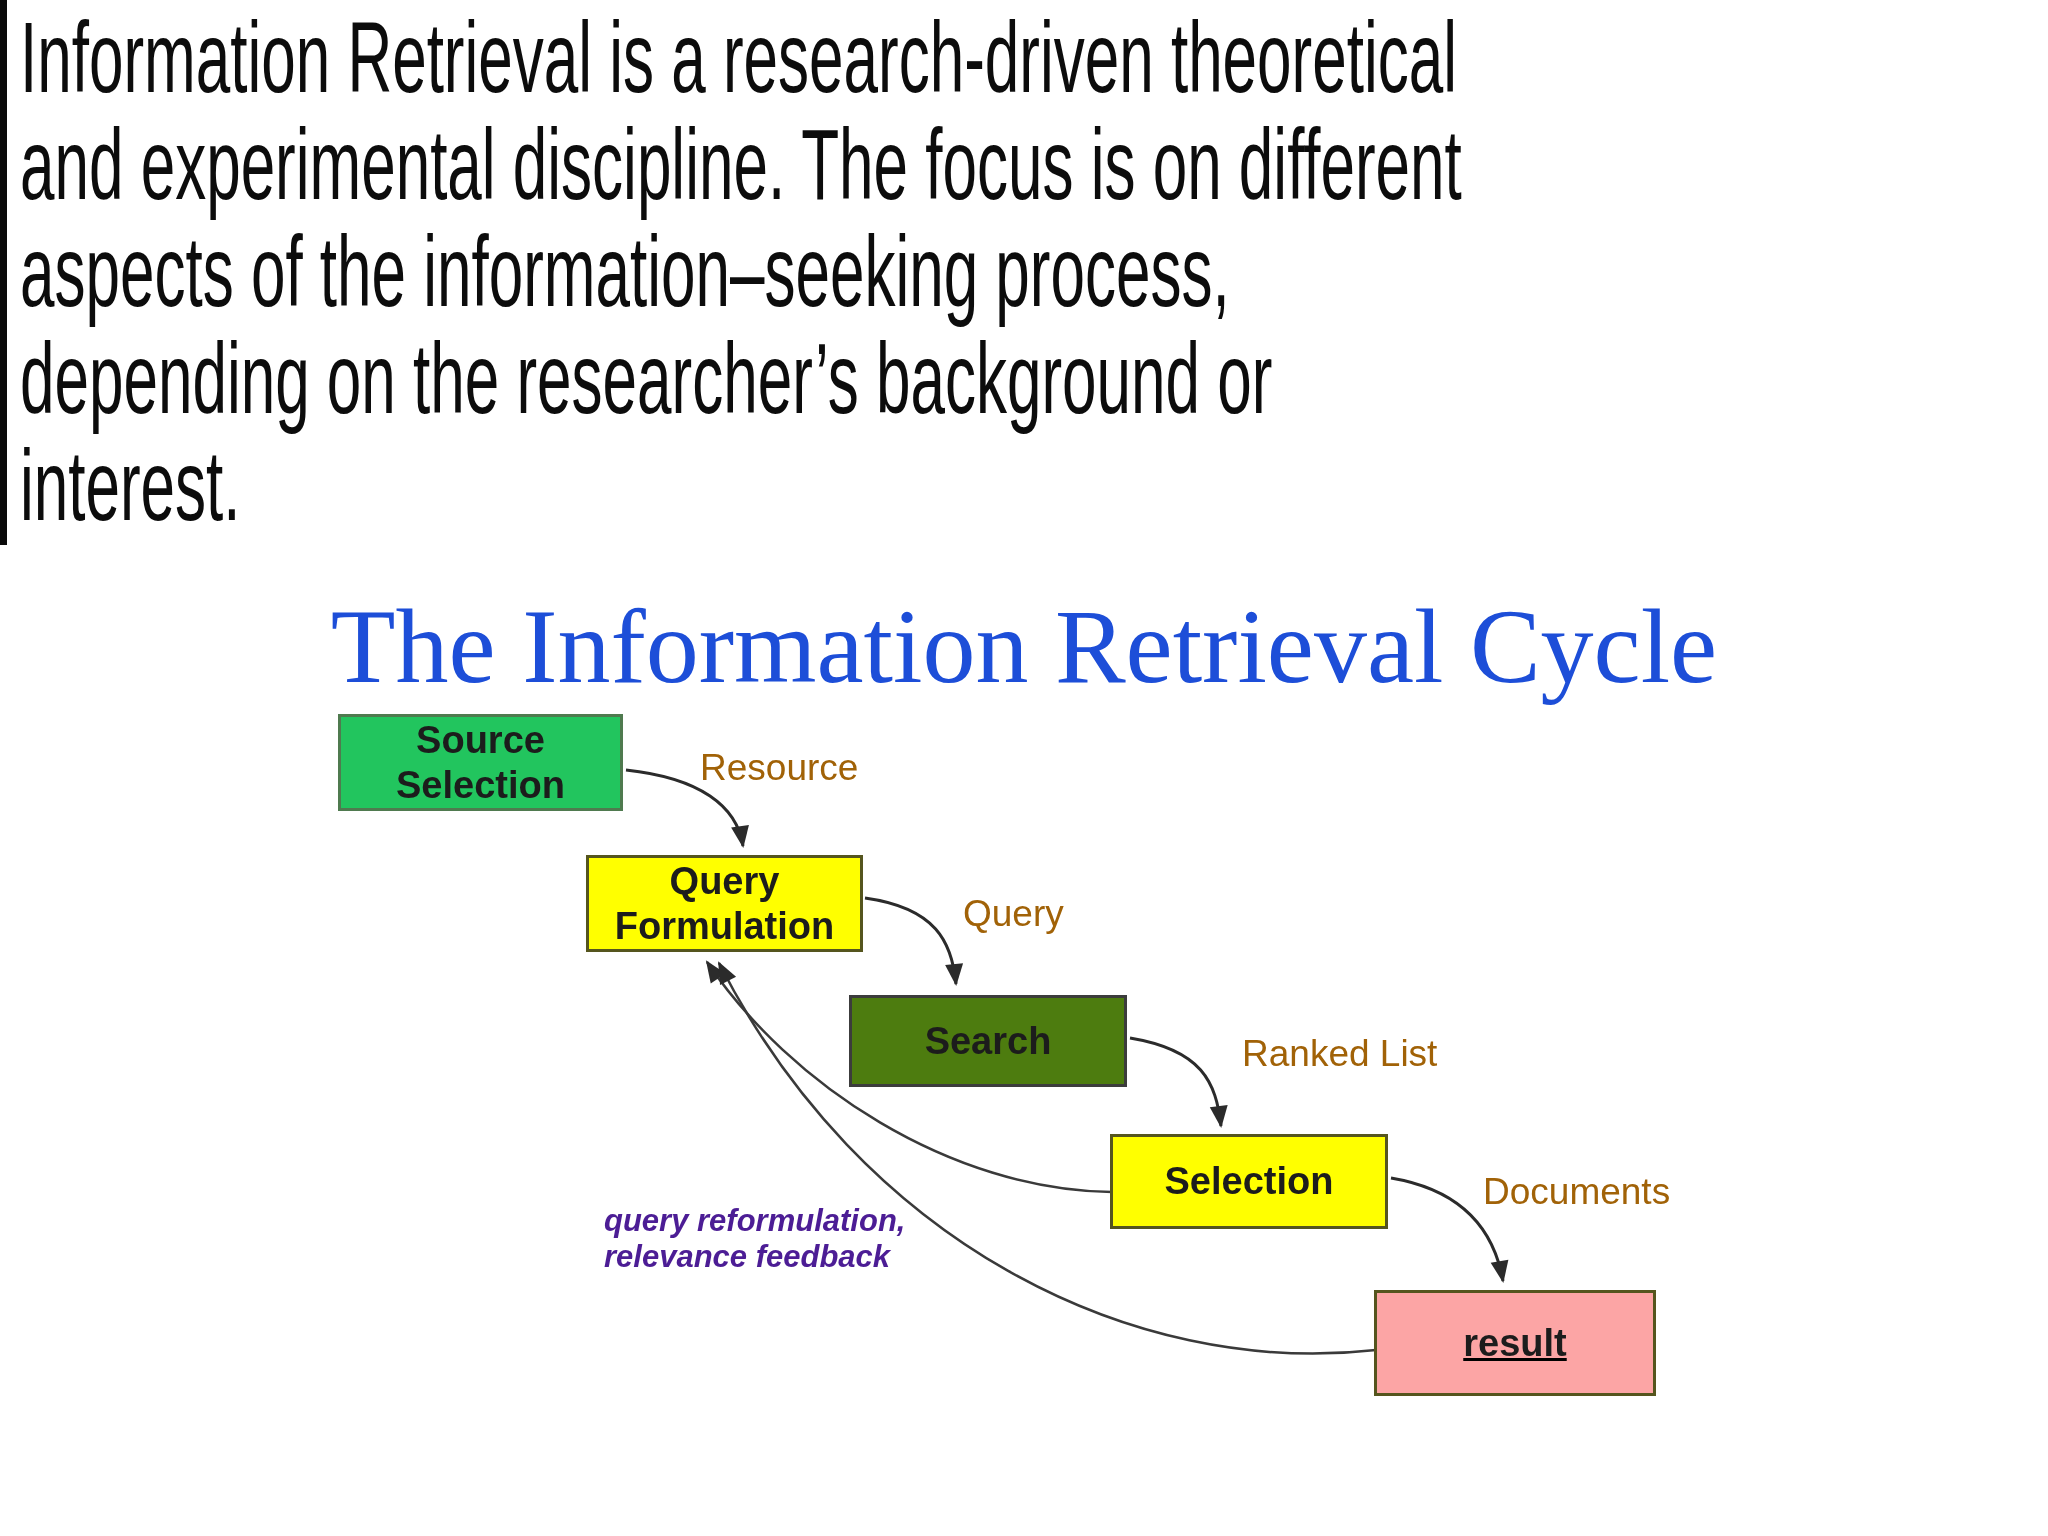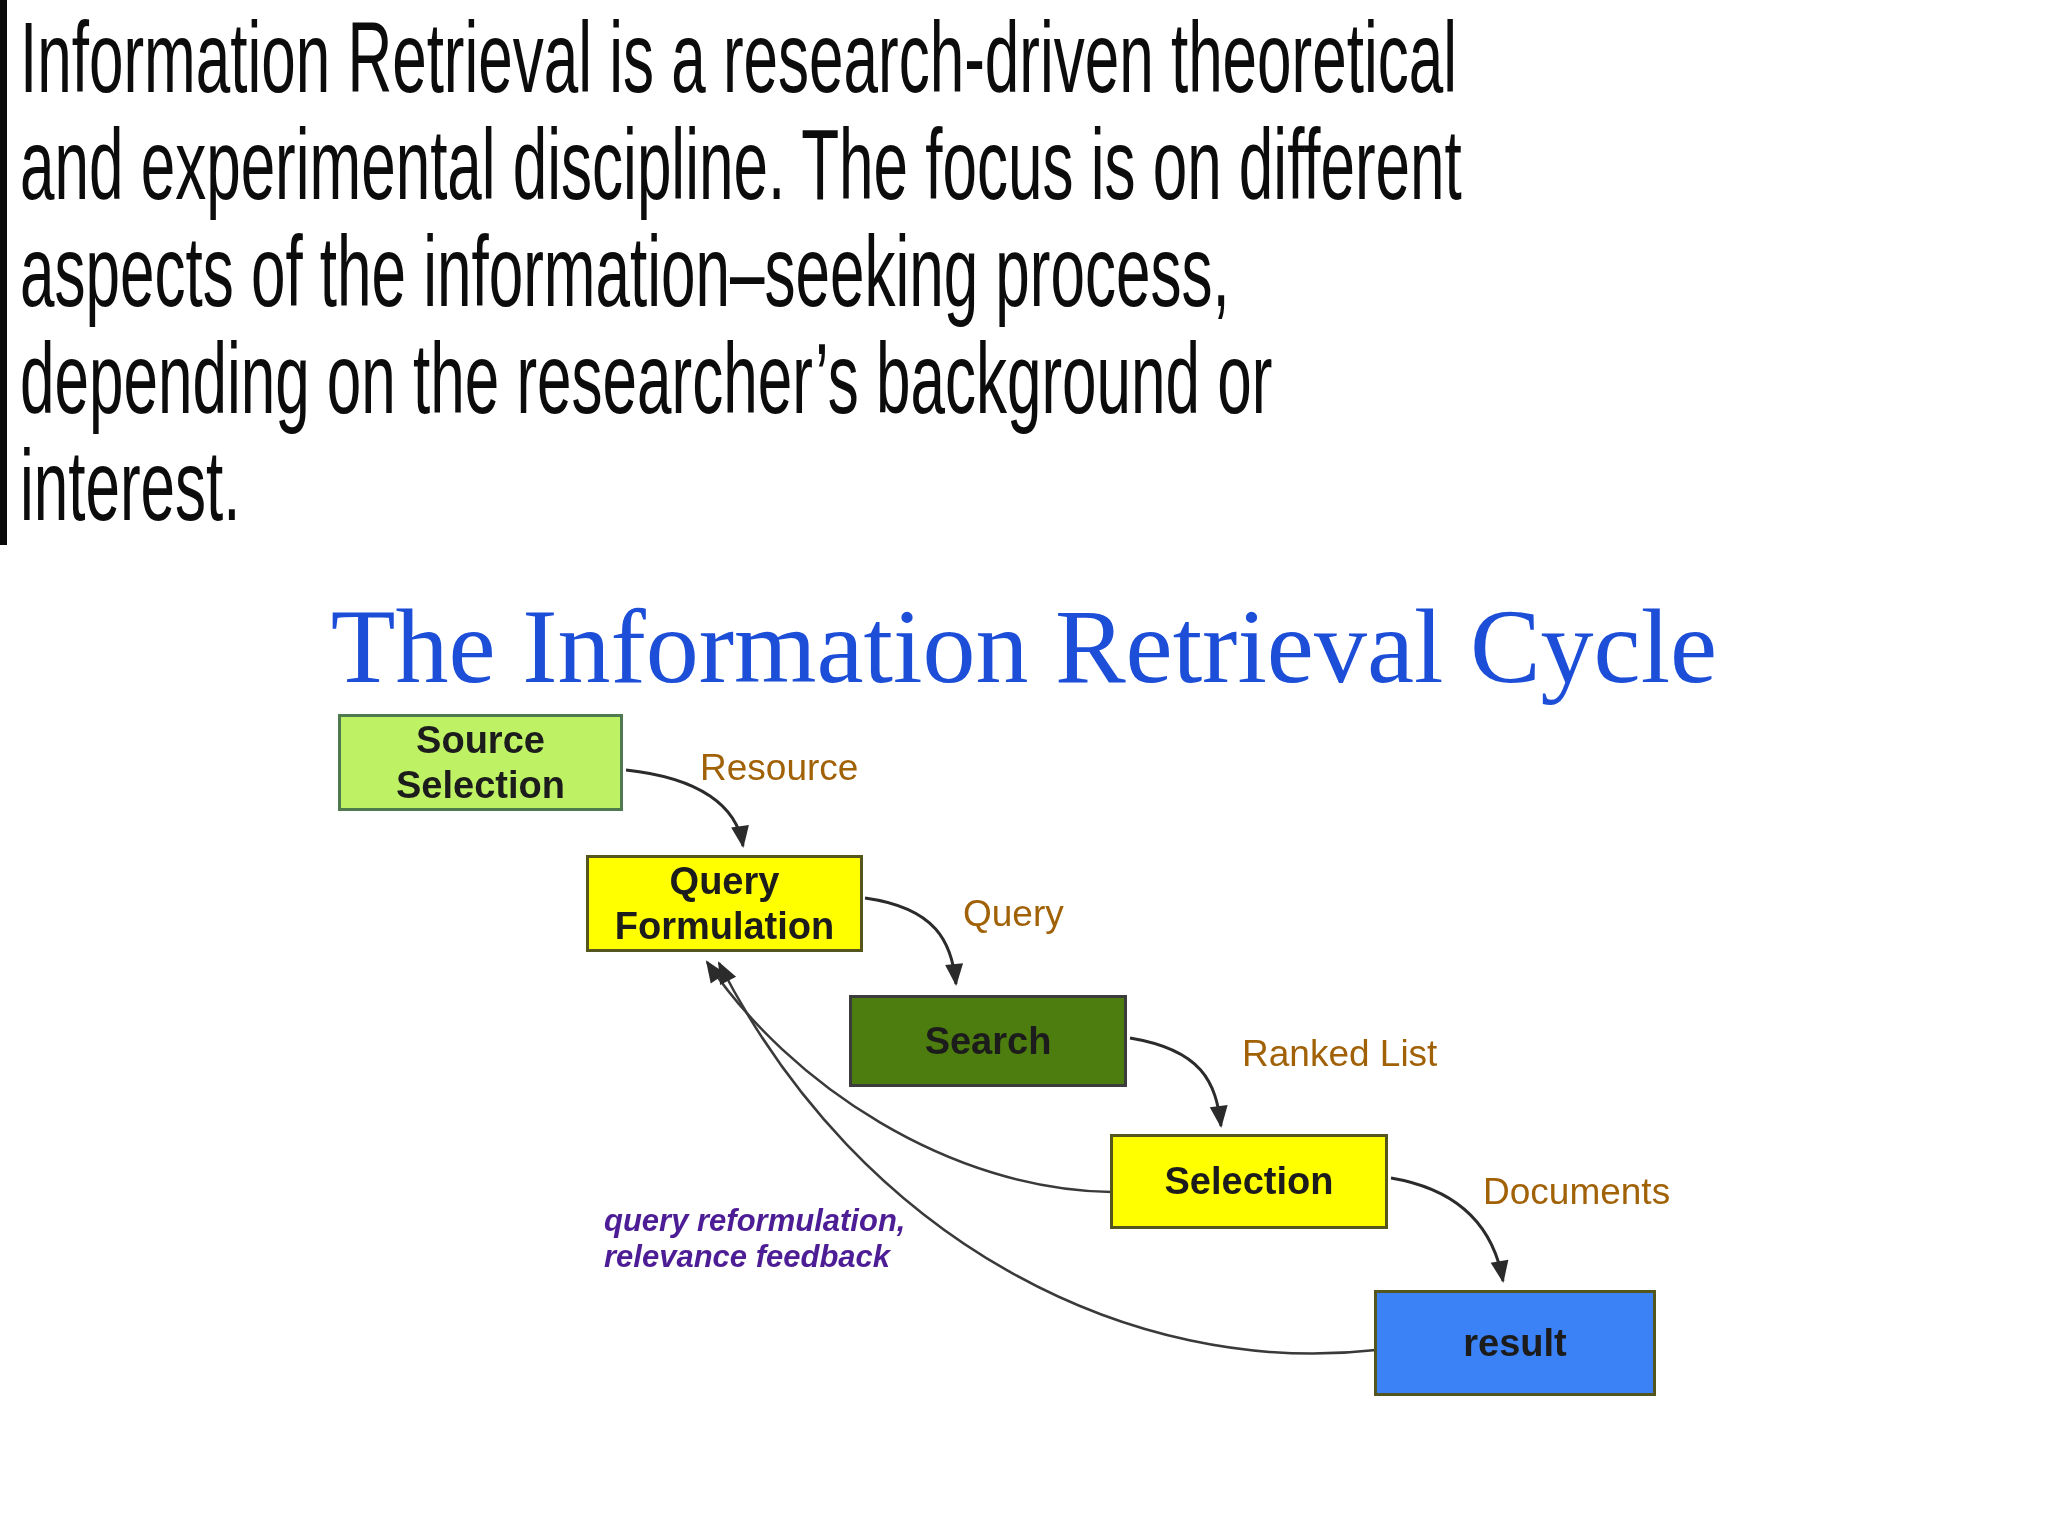--- a/index.html
+++ b/index.html
@@ -85,39 +85,39 @@
       </marker>
     </defs>
     <path class="flow" d="M 626 770 C 700 778, 737 806, 743 846" marker-end="url(#ah)"></path>
     <path class="flow" d="M 865 898 C 936 908, 952 942, 956 984" marker-end="url(#ah)"></path>
     <path class="flow" d="M 1130 1038 C 1202 1050, 1216 1082, 1221 1126" marker-end="url(#ah)"></path>
     <path class="flow" d="M 1391 1178 C 1462 1190, 1494 1230, 1503 1281" marker-end="url(#ah)"></path>
     <path class="feedback" d="M 1112 1192 C 950 1190, 790 1085, 707 962" marker-end="url(#ah)"></path>
     <path class="feedback" d="M 1376 1350 C 1130 1378, 860 1240, 719 963" marker-end="url(#ah)"></path>
   </svg>
 
-  <div class="node" id="n-source" style="background-color: #bef264; border-color: rgb(79, 122, 79);">
+  <div class="node" id="n-source" style="background-color: #22c55e; border-color: rgb(79, 122, 79);">
     <span class="node-label">Source
 Selection</span>
   </div>
 
   <div class="node" id="n-qf" style="background-color: rgb(255, 255, 0); border-color: rgb(85, 85, 30);">
     <span class="node-label">Query
 Formulation</span>
   </div>
 
   <div class="node" id="n-search" style="background-color: #4d7c0f; border-color: rgb(60, 60, 60);">
     <span class="node-label">Search</span>
   </div>
 
   <div class="node" id="n-selection" style="background-color: rgb(255, 255, 0); border-color: rgb(85, 85, 30);">
     <span class="node-label">Selection</span>
   </div>
 
-  <div class="node" id="n-result" style="background-color: #3b82f6; border-color: rgb(85, 85, 30);">
+  <div class="node" id="n-result" style="background-color: #fca5a5; border-color: rgb(85, 85, 30); text-decoration: underline;">
     <span class="node-label">result</span>
   </div>
 
   <div class="edge-label" id="l-resource">Resource</div>
   <div class="edge-label" id="l-query">Query</div>
   <div class="edge-label" id="l-ranked">Ranked List</div>
   <div class="edge-label" id="l-docs">Documents</div>
 
   <div class="feedback-note">
     <div>query reformulation,</div>

